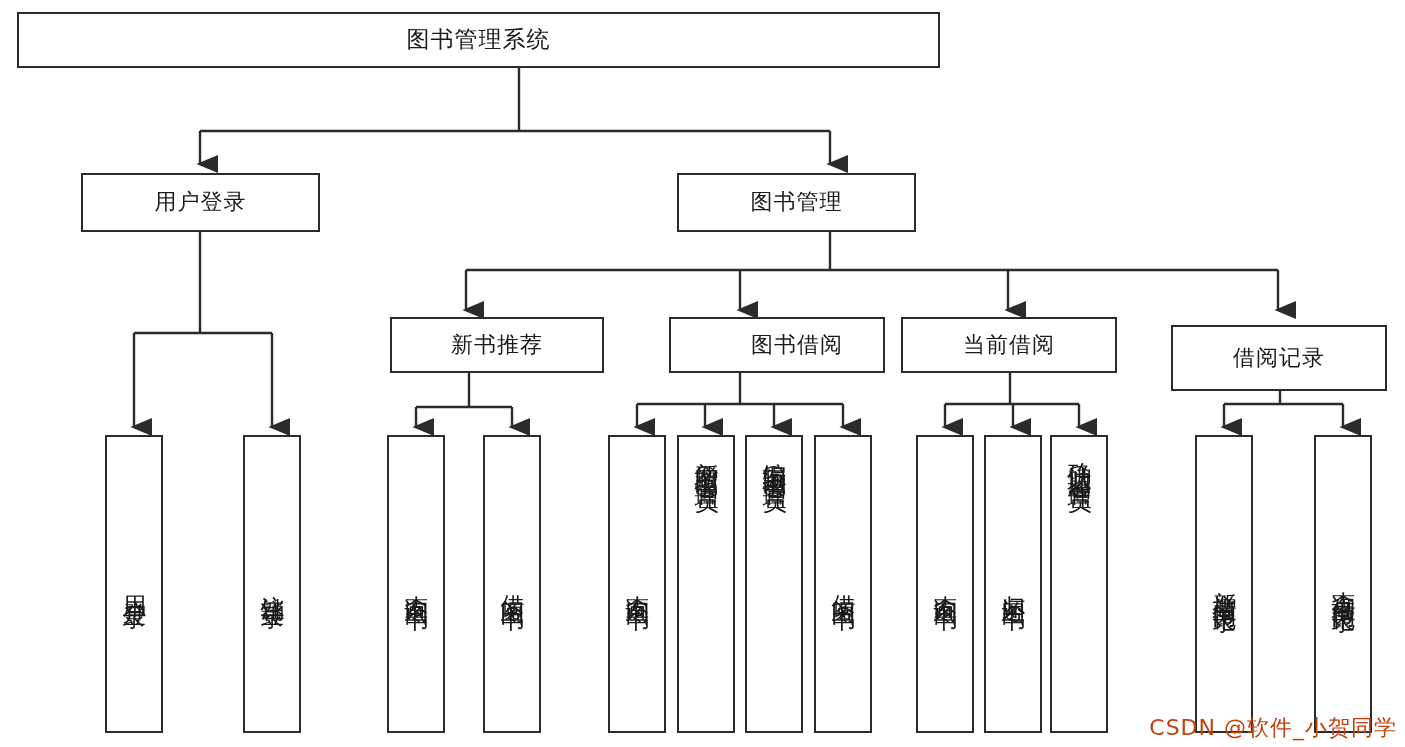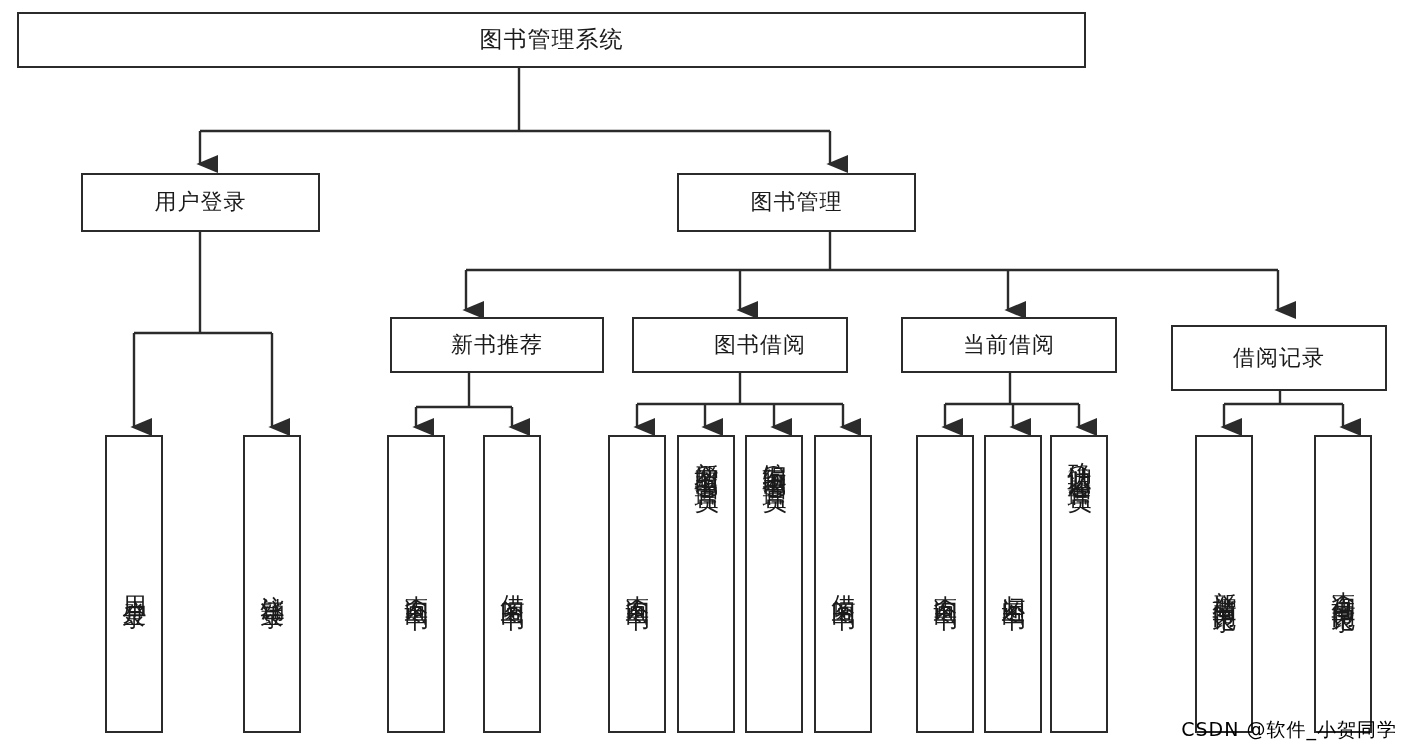--- a/index.html
+++ b/index.html
@@ -53,22 +53,22 @@
     justify-content: center;
     white-space: nowrap;
   }
   .node.vert.top-align {
     justify-content: flex-start;
   }
   .watermark {
     position: absolute;
     right: 8px;
     bottom: 4px;
-    font-size: 19px;
-    color: #000000;
+    font-size: 22px;
+    color: #c2410c;
     letter-spacing: 1px;
     z-index: 5;
     white-space: nowrap;
   }
 </style>
 </head>
 <body>
 
 <div id="canvas">
 
@@ -115,27 +115,27 @@
       <path d="M 1013 404 L 1013 427" marker-end="url(#arrow)"></path>
       <path d="M 1079 404 L 1079 427" marker-end="url(#arrow)"></path>
 
       <path d="M 1280 373 L 1280 404"></path>
       <path d="M 1224 404 L 1343 404"></path>
       <path d="M 1224 404 L 1224 427" marker-end="url(#arrow)"></path>
       <path d="M 1343 404 L 1343 427" marker-end="url(#arrow)"></path>
     </g>
   </svg>
 
-  <div class="node horiz root" style="left:17px; top:12px; width:1069px; height:56px;">图书管理系统</div>
+  <div class="node horiz root" style="left:17px; top:12px; width:923px; height:56px;">图书管理系统</div>
 
   <div class="node horiz" style="left:81px; top:173px; width:239px; height:59px;">用户登录</div>
   <div class="node horiz" style="left:677px; top:173px; width:239px; height:59px;">图书管理</div>
 
   <div class="node horiz" style="left:362px; top:317px; width:214px; height:56px;margin-left:28px;">新书推荐</div>
-  <div class="node horiz" style="left:632px; top:317px; width:216px; height:56px;padding-left:40px;">图书借阅</div>
+  <div class="node horiz" style="left:669px; top:317px; width:216px; height:56px;padding-left:40px;">图书借阅</div>
   <div class="node horiz" style="left:901px; top:317px; width:216px; height:56px;">当前借阅</div>
   <div class="node horiz" style="left:1171px; top:317px; width:216px; height:66px;margin-top:8px;">借阅记录</div>
 
   <div class="node vert" style="left:105px; top:435px; width:58px; height:298px;">用户登录</div>
   <div class="node vert" style="left:243px; top:435px; width:58px; height:298px;">注销登录</div>
 
   <div class="node vert" style="left:387px; top:435px; width:58px; height:298px;">查询图书</div>
   <div class="node vert" style="left:483px; top:435px; width:58px; height:298px;">借阅图书</div>
 
   <div class="node vert" style="left:608px; top:435px; width:58px; height:298px;">查询图书</div>

